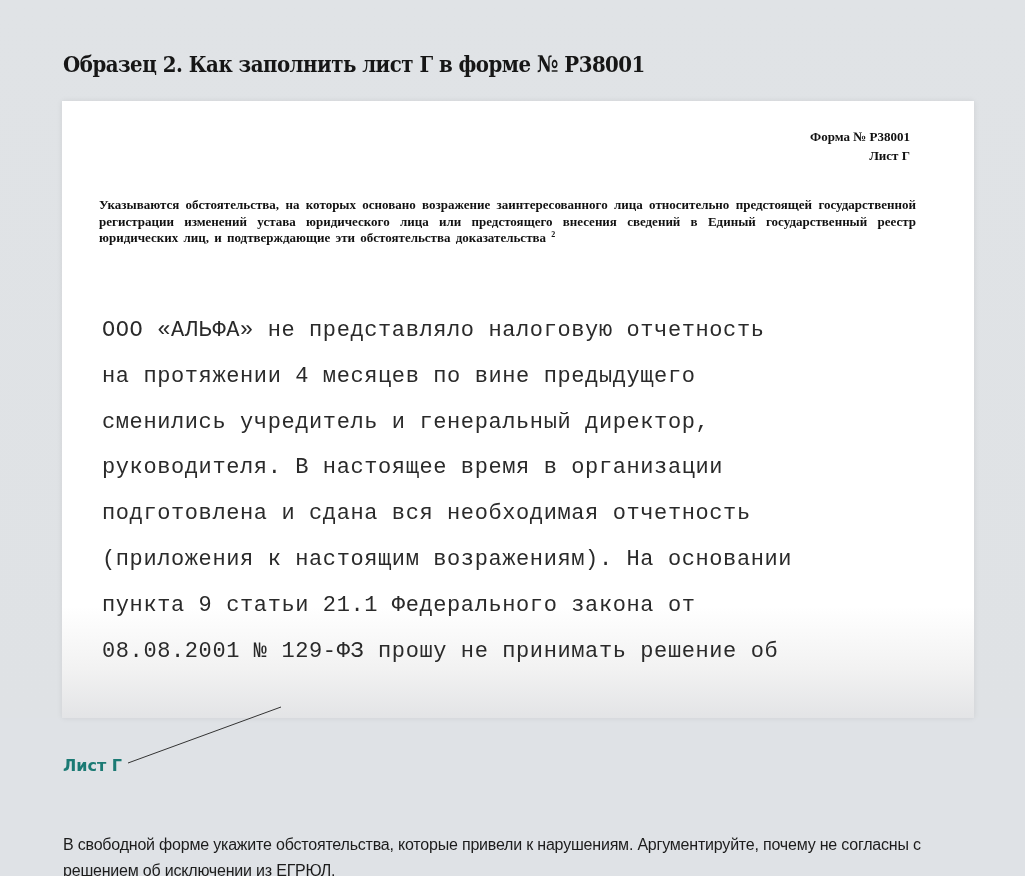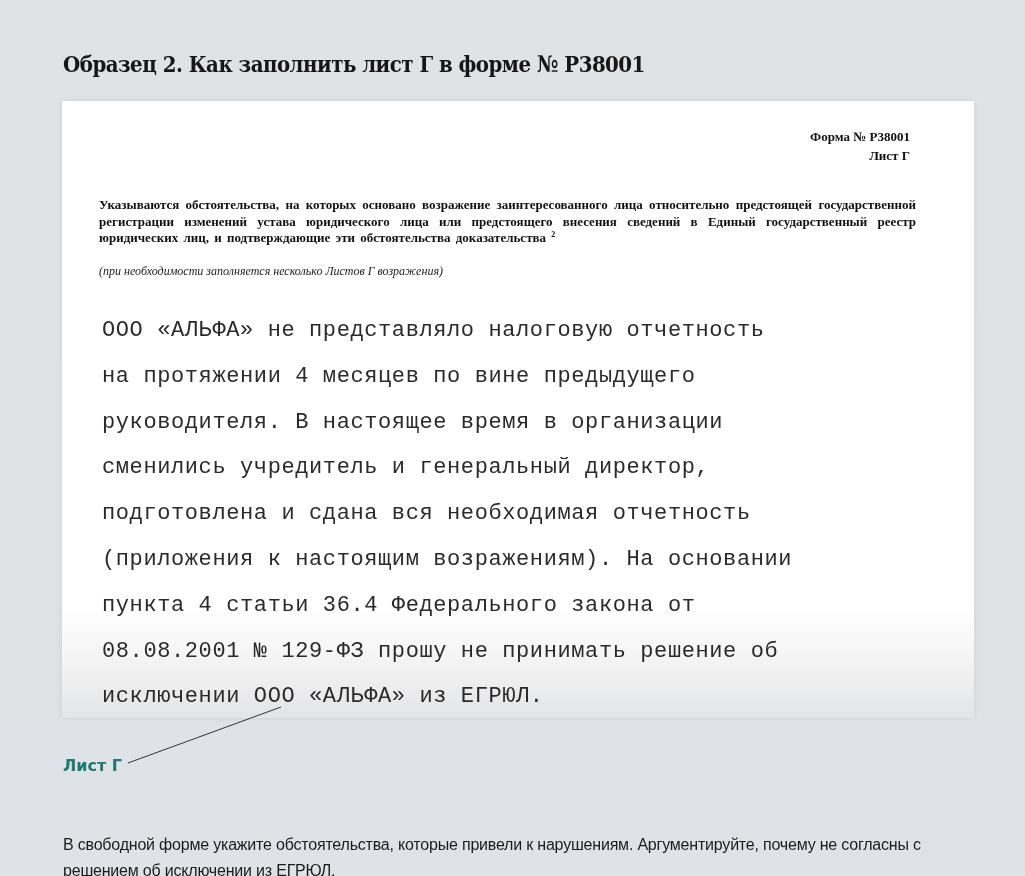--- a/index.html
+++ b/index.html
@@ -77,32 +77,30 @@
   <div class="form-no">
     <div>Форма № Р38001</div>
     <div>Лист Г</div>
   </div>
 
   <div class="instruction">
     <span>Указываются обстоятельства, на которых основано возражение заинтересованного лица относительно предстоящей государственной регистрации изменений устава юридического лица или предстоящего внесения сведений в Единый государственный реестр юридических лиц, и подтверждающие эти обстоятельства доказательства</span>
     <sup>2</sup>
   </div>
 
-  <div class="note">(при необходимости заполняется несколько Листов Г возражения)</div>
 
   <div class="body-text">
     <div class="body-line">ООО «АЛЬФА» не представляло налоговую отчетность</div>
     <div class="body-line">на протяжении 4 месяцев по вине предыдущего</div>
+    <div class="body-line">сменились учредитель и генеральный директор,</div>
     <div class="body-line">руководителя. В настоящее время в организации</div>
-    <div class="body-line">сменились учредитель и генеральный директор,</div>
     <div class="body-line">подготовлена и сдана вся необходимая отчетность</div>
     <div class="body-line">(приложения к настоящим возражениям). На основании</div>
-    <div class="body-line">пункта 4 статьи 36.4 Федерального закона от</div>
+    <div class="body-line">пункта 9 статьи 21.1 Федерального закона от</div>
     <div class="body-line">08.08.2001 № 129-ФЗ прошу не принимать решение об</div>
-    <div class="body-line">исключении ООО «АЛЬФА» из ЕГРЮЛ.</div>
   </div>
 </div>
 
 <svg class="callout-line" viewBox="0 0 1025 876">
   <line x1="128" y1="763" x2="281" y2="707" stroke="#333" stroke-width="1"></line>
 </svg>
 
 <div class="caption-title">Лист Г</div>
 <div class="caption-text">В свободной форме укажите обстоятельства, которые привели к нарушениям. Аргументируйте, почему не согласны с решением об исключении из ЕГРЮЛ.</div>
 

